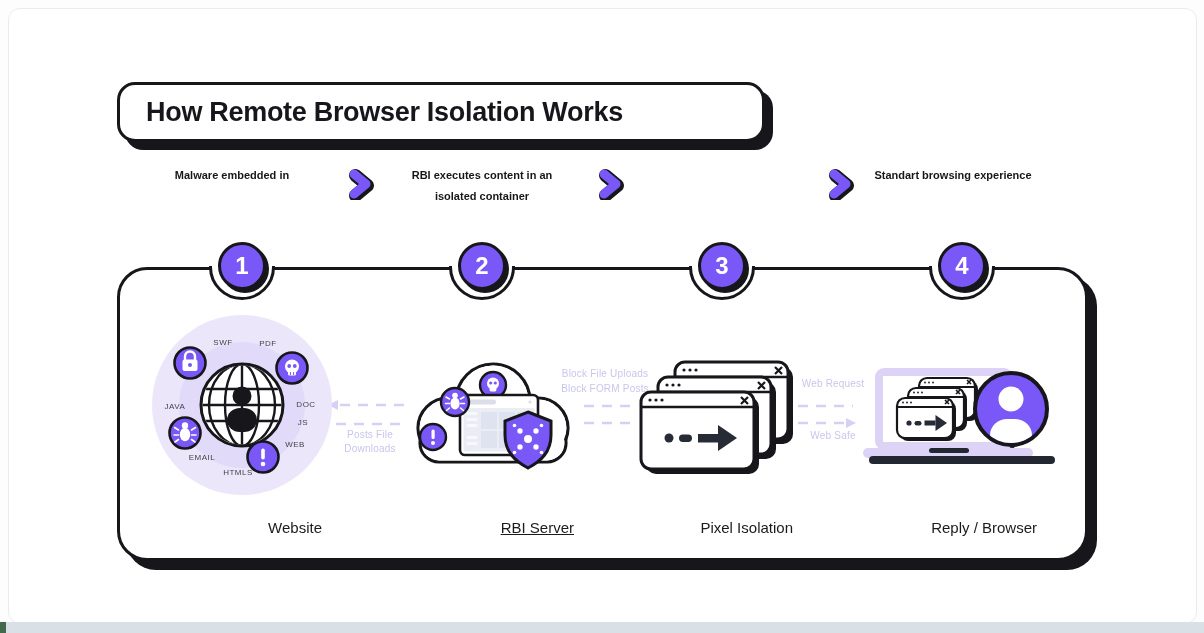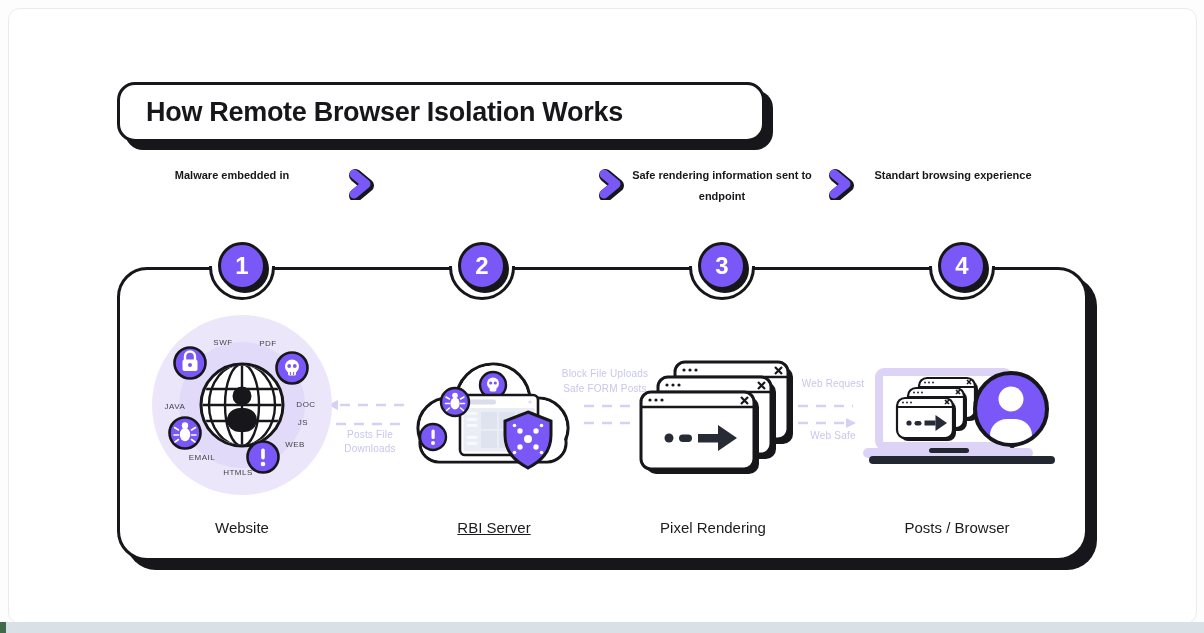--- a/index.html
+++ b/index.html
@@ -13,36 +13,36 @@
   #title-box h1{margin:0;font-size:27px;font-weight:bold;color:#17171b;letter-spacing:-0.3px;}
   .step-label{top:165px;width:180px;text-align:center;font-size:11px;font-weight:bold;line-height:21px;color:#17171b;}
   #container{left:117px;top:267px;width:965px;height:288px;background:#fff;border:3px solid #17171b;
     border-radius:30px;box-shadow:9px 9px 0 #17171b;}
   .notch{top:266px;width:68px;height:36px;overflow:hidden;z-index:3;}
   .notch-circle{position:absolute;left:1px;top:-32px;width:60px;height:60px;background:#fff;
     border:3px solid #17171b;border-radius:50%;}
   .num-circle{top:242px;width:48px;height:48px;background:#7A57F7;border:3px solid #17171b;border-radius:50%;
     box-shadow:3px 3px 0 #17171b;display:flex;align-items:center;justify-content:center;
     color:#fff;font-size:24px;font-weight:bold;z-index:5;box-sizing:border-box;}
-  .caption{top:519px;width:160px;text-align:center;font-size:15px;color:#1b1b1f;}
+  .caption{top:519px;width:160px;text-align:right;font-size:15px;color:#1b1b1f;}
   .flow-text{font-size:10px;line-height:14px;color:#C8C6EC;text-align:center;letter-spacing:0.2px;}
   svg{display:block;}
 </style>
 </head>
 <body>
 
 <div id="page">
   <div id="card" class="abs"></div>
 
   <div id="title-box" class="abs">
     <h1>How Remote Browser Isolation Works</h1>
   </div>
 
   <div class="abs step-label" style="left:142px;">Malware embedded in</div>
-  <div class="abs step-label" style="left:632px;">Safe rendering information sent to endpoint</div>
+  <div class="abs step-label" style="left:392px;">RBI executes content in an isolated container</div>
   <div class="abs step-label" style="left:863px;">Standart browsing experience</div>
 
   <svg class="abs" style="left:346px;top:168px" width="30" height="32" viewBox="0 0 30 32">
     <path d="M8 6 L20 16 L8 26" fill="none" stroke="#17171b" stroke-width="13" stroke-linecap="round" stroke-linejoin="round" transform="translate(1.5,1.5)"></path>
     <path d="M8 6 L20 16 L8 26" fill="none" stroke="#7A57F7" stroke-width="9" stroke-linecap="round" stroke-linejoin="round"></path>
   </svg>
   <svg class="abs" style="left:596px;top:168px" width="30" height="32" viewBox="0 0 30 32">
     <path d="M8 6 L20 16 L8 26" fill="none" stroke="#17171b" stroke-width="13" stroke-linecap="round" stroke-linejoin="round" transform="translate(1.5,1.5)"></path>
     <path d="M8 6 L20 16 L8 26" fill="none" stroke="#7A57F7" stroke-width="9" stroke-linecap="round" stroke-linejoin="round"></path>
   </svg>
@@ -78,21 +78,21 @@
       <line x1="584" y1="423" x2="637" y2="423"></line>
       <line x1="798" y1="406" x2="853" y2="406"></line>
       <line x1="798" y1="423" x2="845" y2="423"></line>
     </g>
     <polygon points="328,405 338,400 338,410" fill="#D8D0F4"></polygon>
     <polygon points="856,423 846,418 846,428" fill="#D8D0F4"></polygon>
   </svg>
 
   <div class="abs flow-text" style="left:327px;top:428px;width:86px;">Posts File Downloads</div>
   <div class="abs flow-text" style="left:540px;top:367px;width:130px;">Block File Uploads</div>
-  <div class="abs flow-text" style="left:540px;top:382px;width:130px;">Safe FORM Posts</div>
+  <div class="abs flow-text" style="left:540px;top:382px;width:130px;">Block FORM Posts</div>
   <div class="abs flow-text" style="left:782px;top:377px;width:102px;">Web Request</div>
   <div class="abs flow-text" style="left:782px;top:429px;width:102px;">Web Safe</div>
 
   <svg class="abs" style="left:142px;top:310px" width="200" height="190" viewBox="0 0 200 190">
     <circle cx="100" cy="95" r="90" fill="#ECE6FB"></circle>
     <circle cx="100" cy="95" r="63" fill="#E2DAF9"></circle>
     <g>
       <circle cx="100" cy="95" r="41" fill="#fff" stroke="#17171b" stroke-width="3"></circle>
       <clipPath id="globeClip">
           <circle cx="100" cy="95" r="39.5"></circle>
@@ -321,18 +321,18 @@
         </clipPath>
       <g clip-path="url(#avatarClip)" fill="#fff">
         <circle cx="158" cy="57" r="12.5"></circle>
         <rect x="137" y="77" width="42" height="32" rx="17"></rect>
       </g>
     </g>
   </svg>
 
   <div class="abs caption" style="left:162px;">Website</div>
   <div class="abs caption" style="left:414px;text-decoration:underline;">RBI Server</div>
-  <div class="abs caption" style="left:633px;">Pixel Rendering</div>
-  <div class="abs caption" style="left:877px;">Posts / Browser</div>
+  <div class="abs caption" style="left:633px;">Pixel Isolation</div>
+  <div class="abs caption" style="left:877px;">Reply / Browser</div>
 
   <div id="bottom-strip" class="abs"></div>
   <div id="bottom-accent" class="abs"></div>
 </div>
 
 </body></html>

